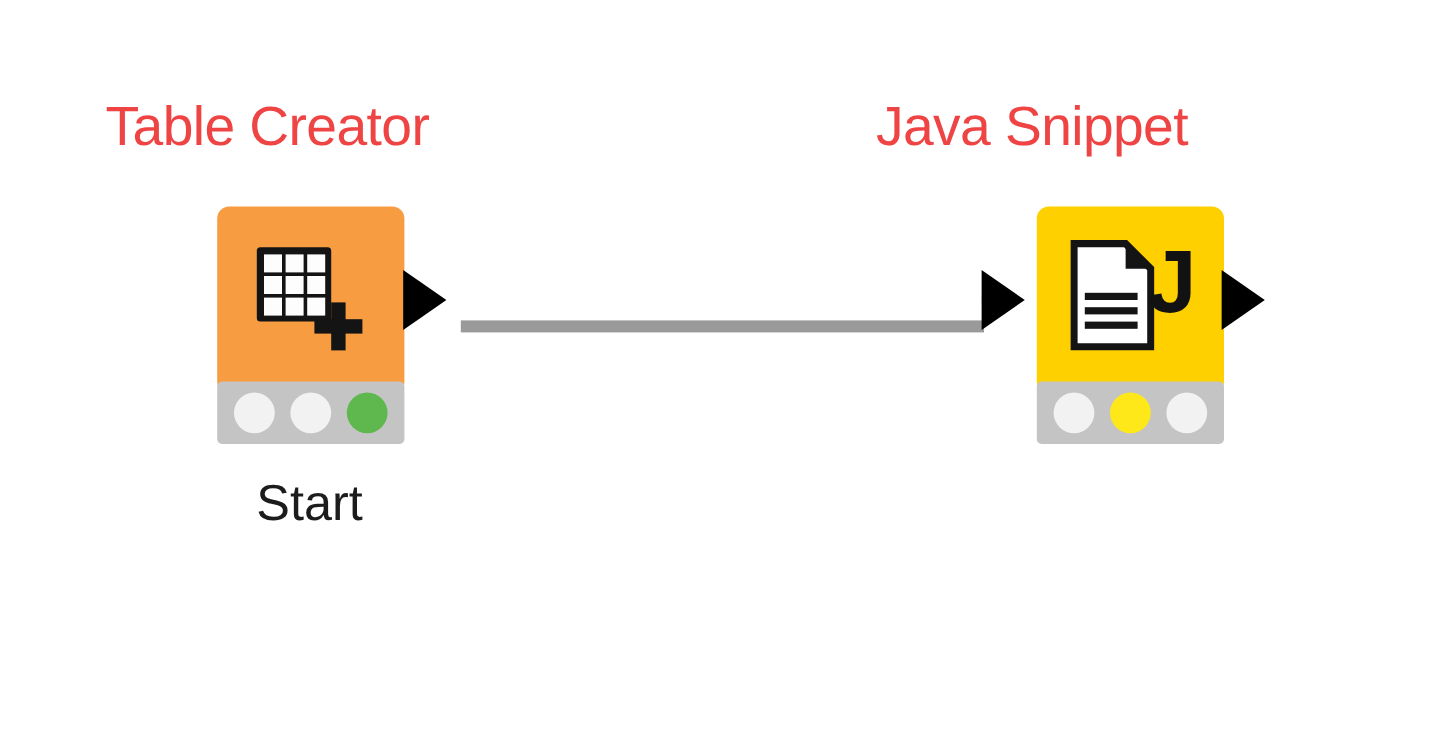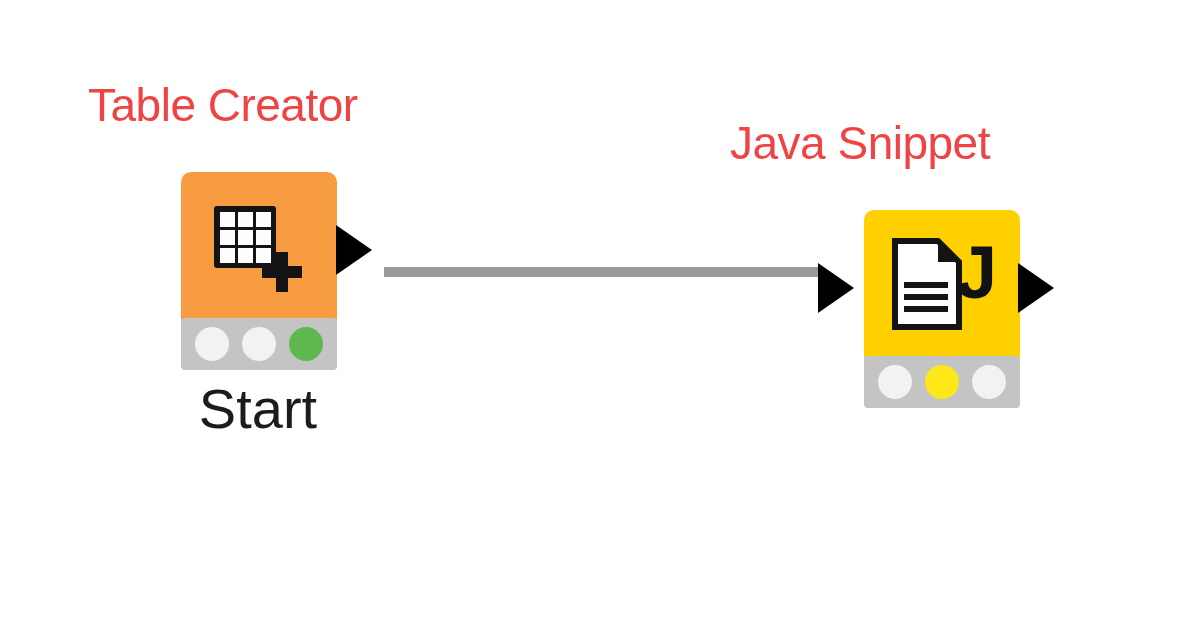--- a/index.html
+++ b/index.html
@@ -20,21 +20,21 @@
     inset: 0;
     background: #ffffff;
   }
 
   
   .node-group {
     position: absolute;
     width: 340px;
   }
   .node-group.left  { left: 88px;  top: 82px; }
-  .node-group.right { left: 730px; top: 82px; margin-top: 38px; }
+  .node-group.right { left: 730px; top: 82px; }
 
   .node-title {
     font-size: 46px;
     font-weight: 400;
     color: #ef4444;
     line-height: 1;
     text-align: left;
     white-space: nowrap;
     letter-spacing: -0.5px;
   }
@@ -103,25 +103,25 @@
     height: 34px;
     border-radius: 50%;
     background: #F2F2F2;
   }
   .light.green  { background: #5FB84D; }
   .light.yellow { background: #FFE81A; }
 
   
   .node-label {
     position: absolute;
-    top: 299px;
+    top: 316px;
     left: 0;
     width: 340px;
     text-align: center;
-    font-size: 56px;
+    font-size: 42px;
     font-weight: 400;
     color: #1c1c1c;
     line-height: 1;
     white-space: nowrap;
   }
   .node-group.right .node-label {
     left: -42px;
     width: 424px;
   }
 

